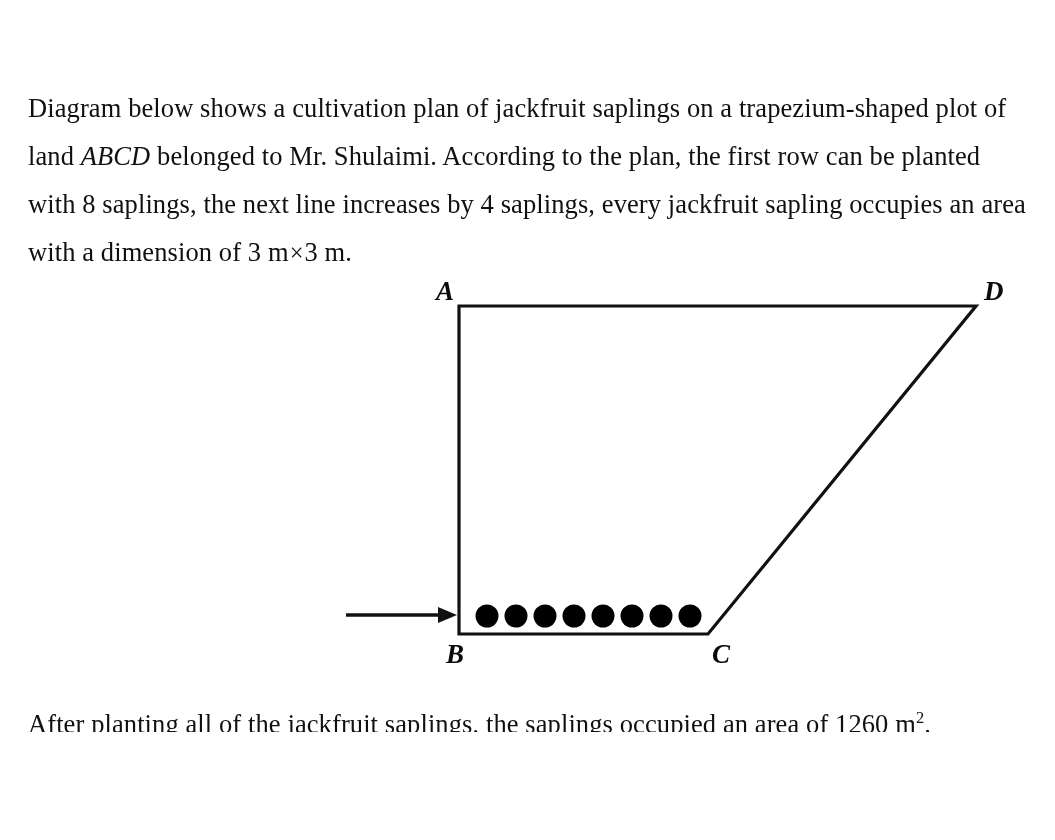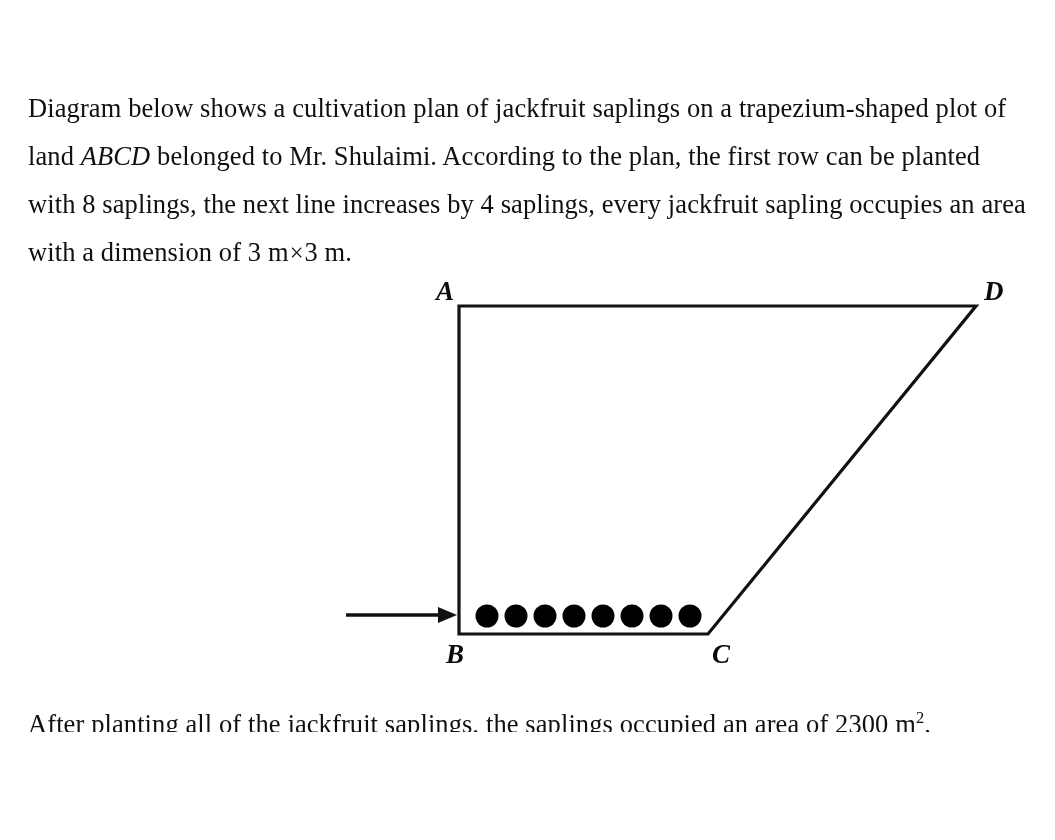--- a/index.html
+++ b/index.html
@@ -128,20 +128,20 @@
         <circle cx="603" cy="346" r="11.5" fill="#000000"></circle>
         <circle cx="632" cy="346" r="11.5" fill="#000000"></circle>
         <circle cx="661" cy="346" r="11.5" fill="#000000"></circle>
         <circle cx="690" cy="346" r="11.5" fill="#000000"></circle>
       </g>
     </svg>
   </div>
 
 
   <div class="para wrap closing">
-    <span>After planting all of the jackfruit saplings, the saplings occupied an area of 2300 m</span><sup class="exp">2</sup><span>. Determine the length </span><span class="ital">CD</span><span>, in m.</span>
+    <span>After planting all of the jackfruit saplings, the saplings occupied an area of 1260 m</span><sup class="exp">2</sup><span>. Determine the length </span><span class="ital">CD</span><span>, in m.</span>
   </div>
 
   <div class="marks">
     <span>[6 </span><span class="ital">marks</span><span>]</span>
   </div>
 
 </div>
 
 </body></html>

